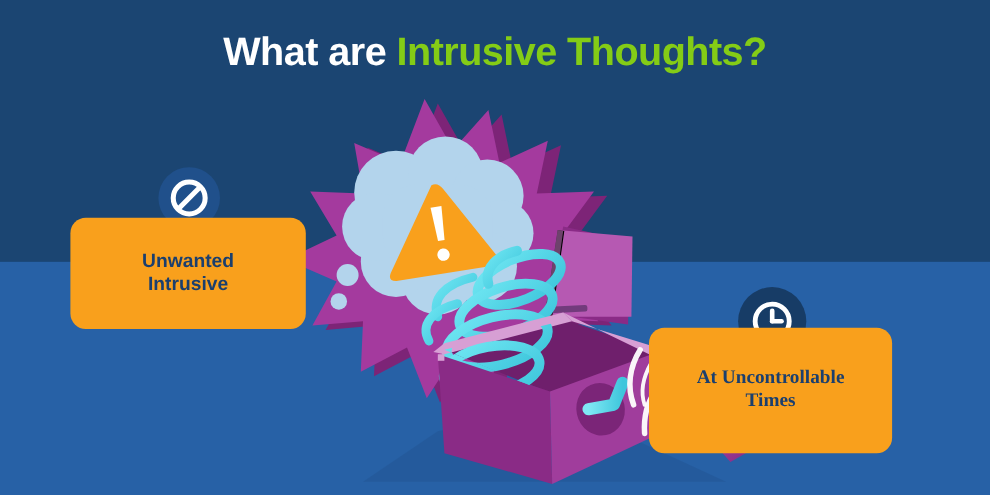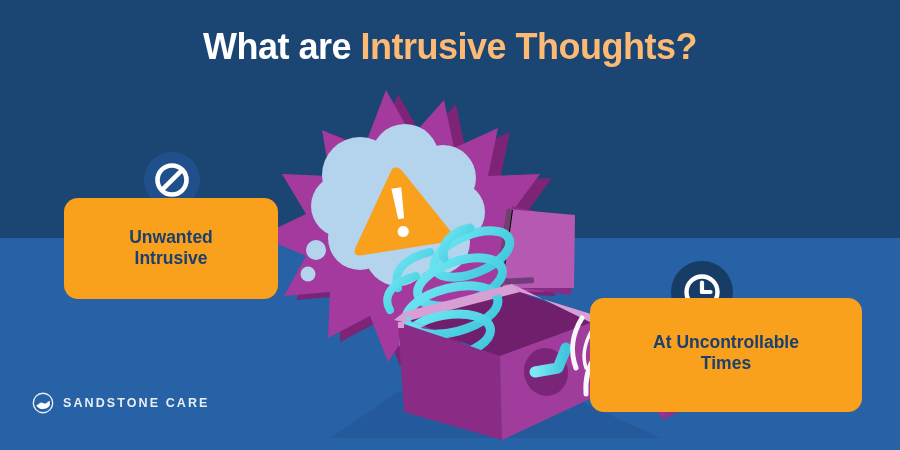--- a/index.html
+++ b/index.html
@@ -13,42 +13,42 @@
   
   .band-top{position:absolute;left:0;top:0;width:900px;height:238px;background:#1b4572;}
   .band-bottom{position:absolute;left:0;top:238px;width:900px;height:212px;background:#2761a6;}
 
   
   .title{
     position:absolute;left:0;top:26px;width:900px;text-align:center;
     font-size:36px;font-weight:bold;letter-spacing:-0.5px;
     color:#ffffff;white-space:nowrap;
   }
-  .title .accent{color:#fdba74;}
+  .title .accent{color:#84cc16;}
 
   
   .logo{position:absolute;left:32px;top:392px;display:flex;align-items:center;gap:9px;}
   .logo-mark{width:22px;height:22px;flex:none;}
   .logo-text{
     color:#e8eef6;font-size:12.5px;font-weight:bold;letter-spacing:2.1px;
     white-space:nowrap;
   }
 
   
   .art{position:absolute;left:0;top:0;width:900px;height:450px;}
 
   
   .card{
     position:absolute;background:#f9a01c;border-radius:14px;
     display:flex;align-items:center;justify-content:center;
     text-align:center;color:#1b3f6e;font-weight:bold;line-height:1.18;
     box-sizing:border-box;
   }
   .card-left{left:64px;top:198px;width:214px;height:101px;font-size:17.5px;padding:4px 14px 6px;}
-  .card-right{left:590px;top:298px;width:272px;height:114px;font-size:17.5px;padding:0 14px 4px;}
+  .card-right{left:590px;top:298px;width:221px;height:114px;font-size:17.5px;padding:0 14px 4px;font-family:Liberation Serif, serif;}
 
   .badge{
     position:absolute;border-radius:50%;
     display:flex;align-items:center;justify-content:center;
   }
   .badge-left{left:144px;top:152px;width:56px;height:56px;background:#20508b;}
   .badge-right{left:671px;top:261px;width:62px;height:62px;background:#173c66;}
 </style>
 </head>
 <body>
@@ -212,23 +212,14 @@
       <line x1="22" y1="22" x2="30.5" y2="22" stroke="#ffffff" stroke-width="4.2" stroke-linecap="round"></line>
     </svg>
   </div>
   <div class="card card-right">
     <div>
       <span>At Uncontrollable</span><br>
       <span>Times</span>
     </div>
   </div>
 
-  <div class="logo">
-    <svg class="logo-mark" viewBox="0 0 24 24">
-      <circle cx="12" cy="12" r="10.6" fill="none" stroke="#e8eef6" stroke-width="1.5"></circle>
-      <path d="M 4.6 14.6 C 7 14.2 8 11.4 10.2 11.4 C 12.2 11.4 13 13.6 15.4 12.2
-               C 17 11.3 18 9.6 19.4 9.8 L 19.4 14.8 C 17.6 17.4 14.8 18.6 12 18.6
-               C 9 18.6 6.2 17.2 4.6 14.6 Z" fill="#ffffff"></path>
-    </svg>
-    <span class="logo-text">SANDSTONE CARE</span>
-  </div>
 
 </div>
 
 </body></html>

